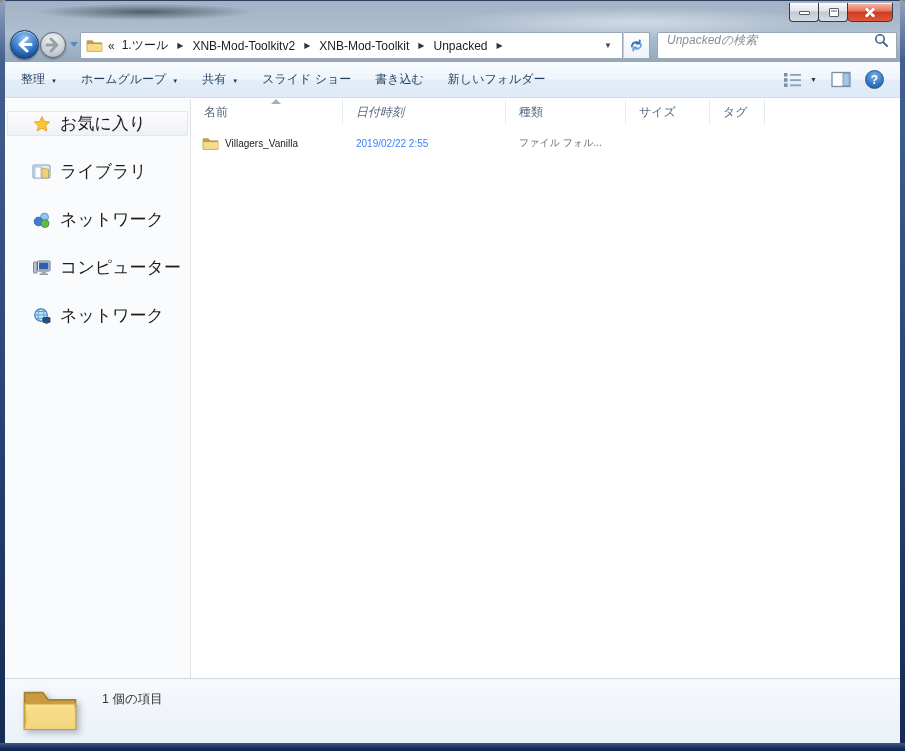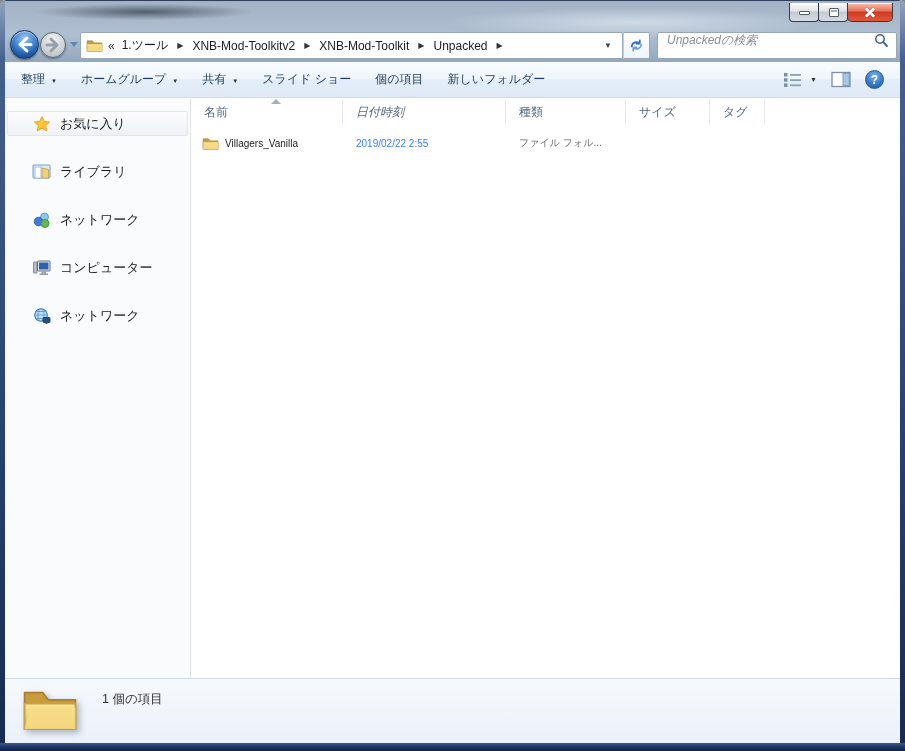--- a/index.html
+++ b/index.html
@@ -85,21 +85,21 @@
   .tb-ico { display:flex; align-items:center; cursor:pointer; }
   .help-circle { width:19px; height:19px; border-radius:50%; color:#fff; font-weight:bold; font-size:12px;
         display:flex; align-items:center; justify-content:center;
         background:radial-gradient(circle at 50% 30%, #7db4e8 0%, #3a7ac8 55%, #1e4f96 100%);
         border:1px solid #2a5a96; }
 
   
   .sidebar { position:absolute; top:99px; left:5px; width:186px; bottom:73px; z-index:10;
         background:#fafbfc; border-right:1px solid #e2e2e2; padding-top:12px; }
   .side-item { display:flex; align-items:center; gap:9px; height:25px; margin:0 2px 23px 2px;
-        padding-left:24px; font-size:13px; color:#1a1a1a; cursor:pointer; border:1px solid transparent; }
+        padding-left:24px; font-size:17px; color:#1a1a1a; cursor:pointer; border:1px solid transparent; }
   .side-item.selected { background:linear-gradient(#fdfdfe,#eef1f5); border:1px solid #e2e7ee; border-radius:2px; }
   .side-ico { width:19px; height:19px; display:flex; align-items:center; justify-content:center; flex:0 0 19px; }
 
   .filearea { position:absolute; top:99px; left:191px; right:5px; bottom:73px; background:#fff; z-index:10; }
   .cols-header { position:relative; display:flex; height:26px; align-items:flex-start; }
   .col { height:100%; display:flex; align-items:center; padding-left:13px; font-size:12px; color:#54impressive677f;
          color:#54677f; border-right:1px solid #e7ecf2; cursor:pointer; }
   .col.c-name { width:152px; } .col.c-date { width:163px;font-style:italic; } .col.c-type { width:120px; }
   .col.c-size { width:84px; } .col.c-tags { width:55px; }
   .sort-asc { position:absolute; top:0; left:80px; width:0; height:0;
@@ -205,21 +205,21 @@
       <span class="dd">▼</span>
     </div>
     <div class="titem">
       <span>共有</span>
       <span class="dd">▼</span>
     </div>
     <div class="titem">
       <span>スライド ショー</span>
     </div>
     <div class="titem">
-      <span>個の項目</span>
+      <span>書き込む</span>
     </div>
     <div class="titem">
       <span>新しいフォルダー</span>
     </div>
 
     <div class="tb-right">
       <span class="tb-ico">
         <svg width="20" height="16" viewBox="0 0 20 16">
           <rect x="1" y="1" width="3.5" height="3.5" fill="#7b8ea5"></rect>
             <rect x="7" y="2" width="11" height="1.8" fill="#8ba0b8"></rect>

